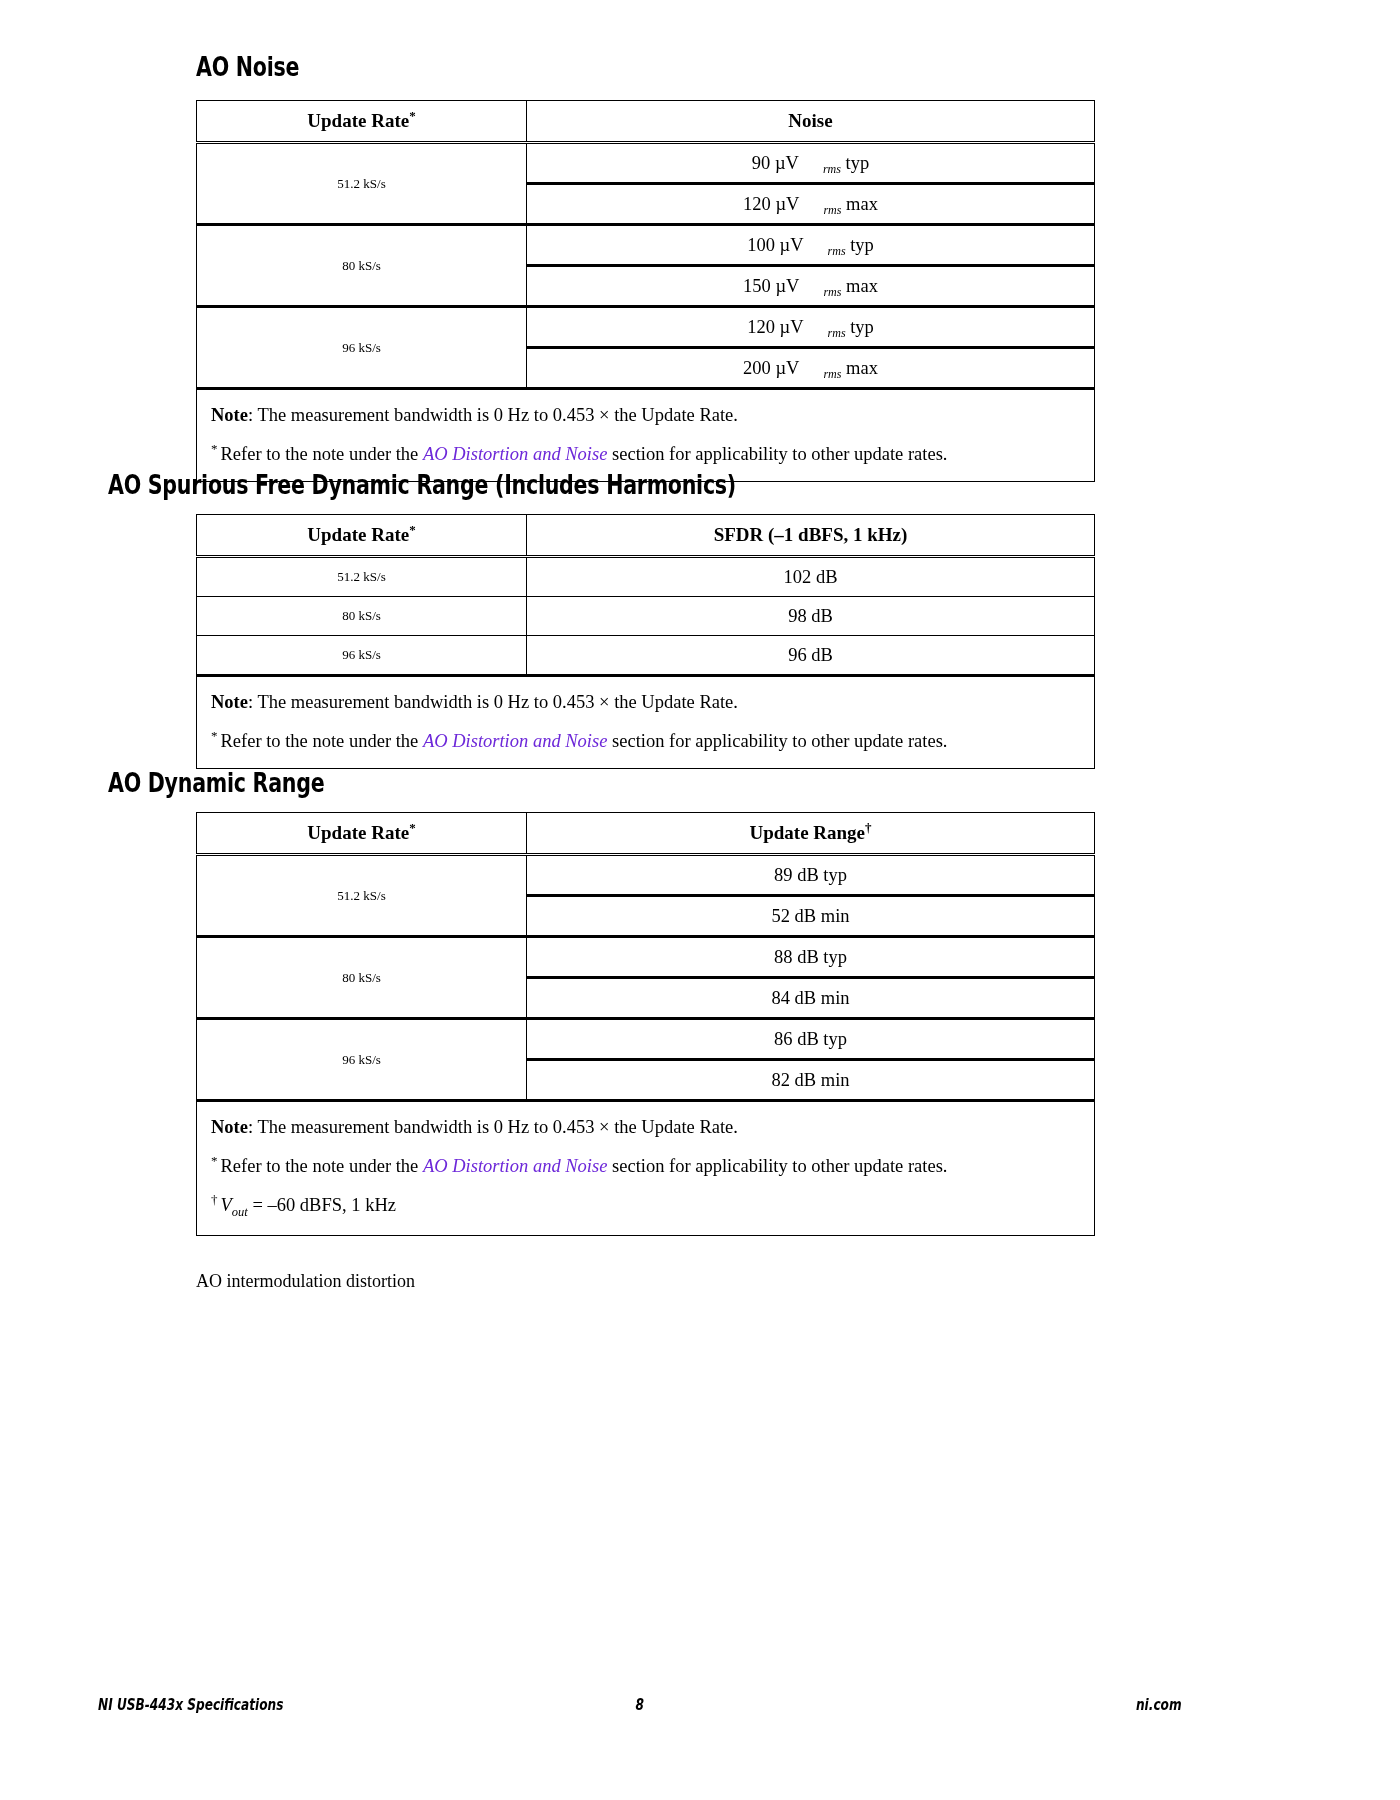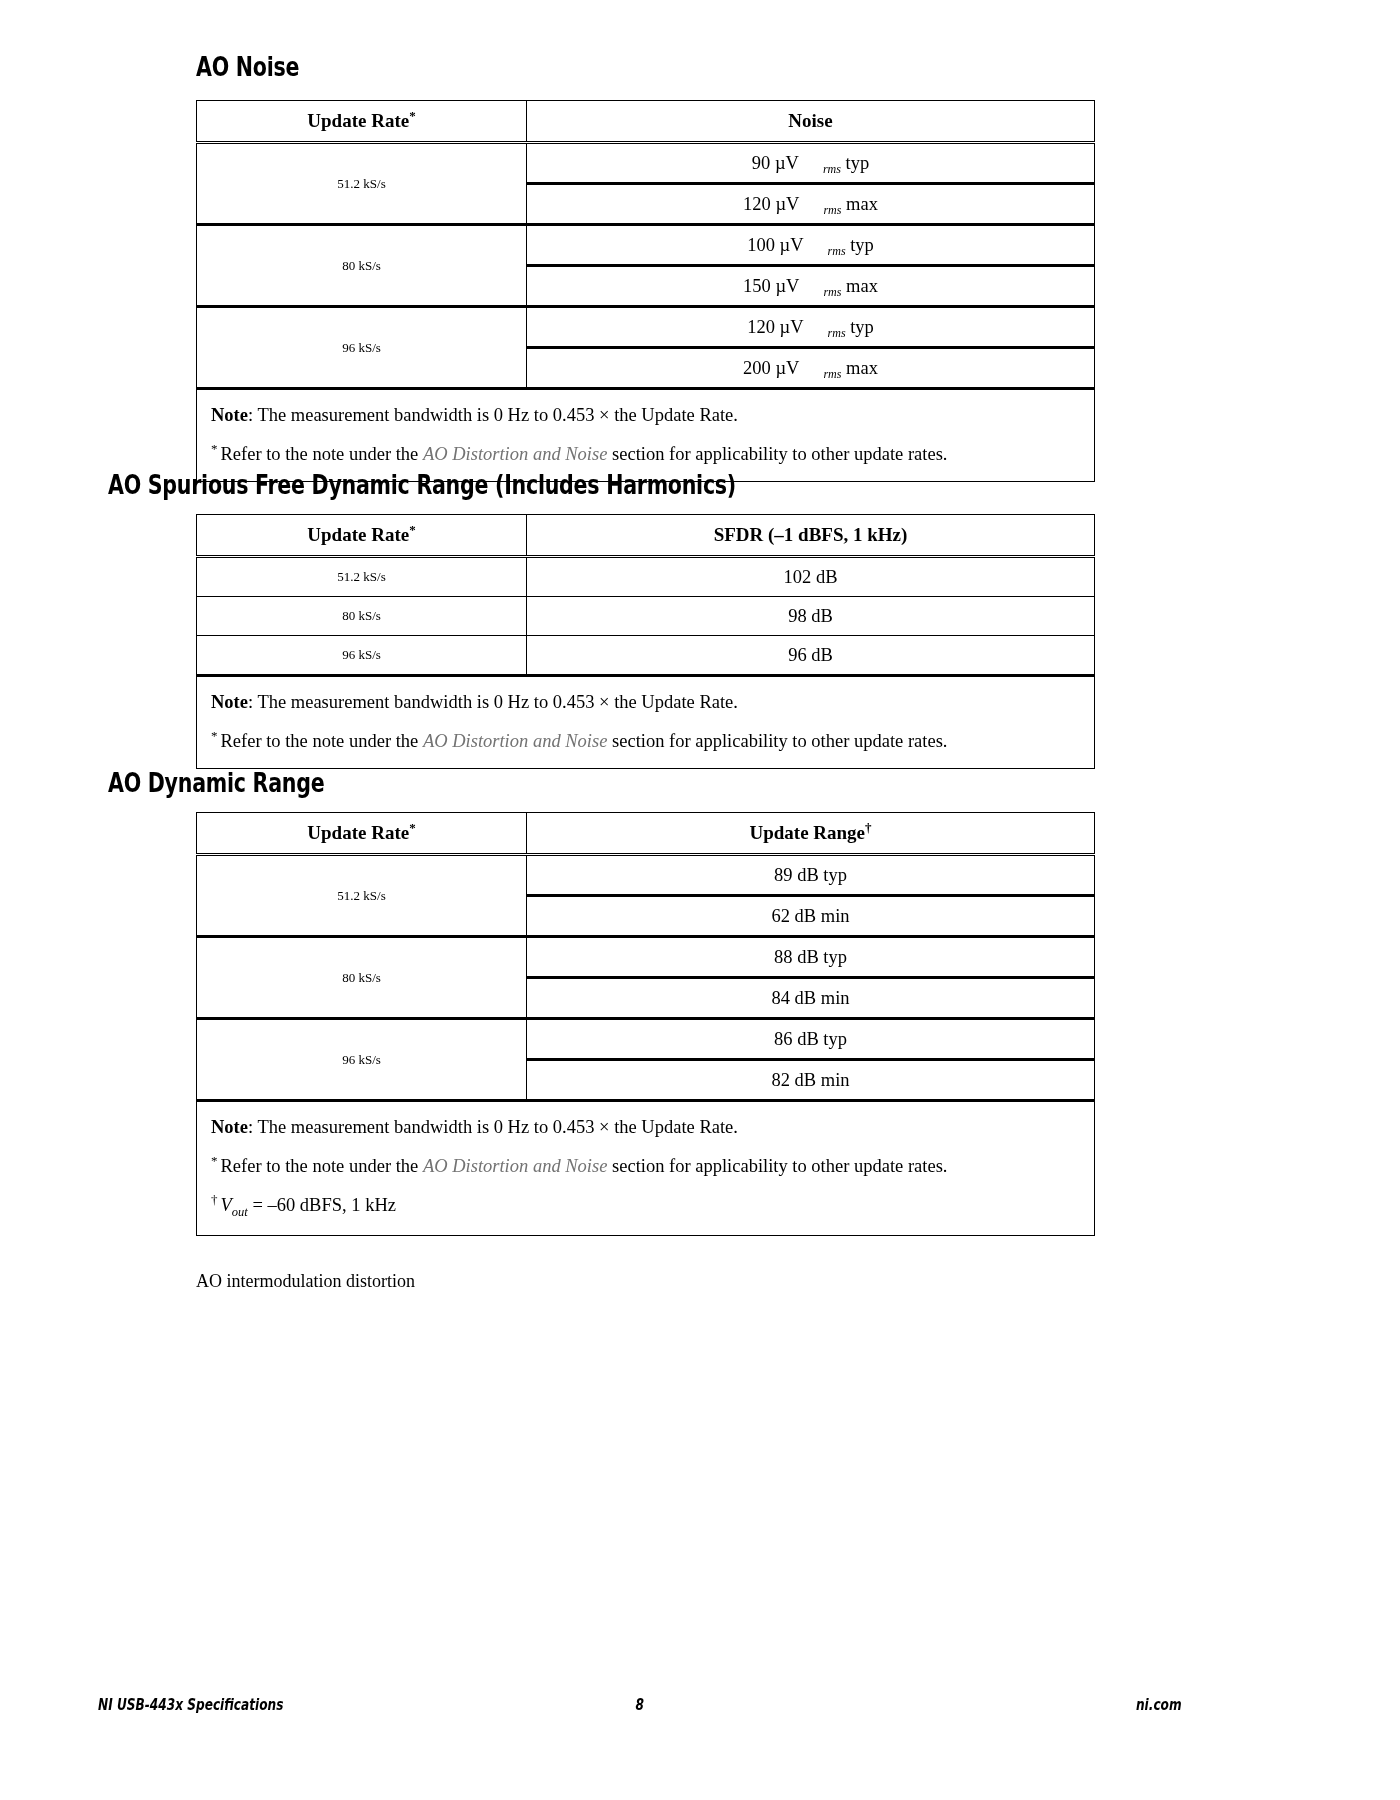--- a/index.html
+++ b/index.html
@@ -73,21 +73,21 @@
   }
   .note-line {
     font-size: 18.5px;
     line-height: 1.35;
     margin: 3px 0 14px 0;
     white-space: nowrap;
   }
   .note-line:last-child { margin-bottom: 2px; }
   .note-bold { font-weight: bold; }
   .xref {
-    color: #737373;
+    color: #6d28d9;
     font-style: italic;
   }
   .fn-mark {
     font-size: 13px;
     vertical-align: super;
     line-height: 0;
   }
   .fn-lead {
     font-size: 13px;
     vertical-align: super;
@@ -240,21 +240,21 @@
       <tr>
         <th class="hdr"><span>Update Rate</span><span class="fn-mark">*</span></th>
         <th class="hdr"><span>Update Range</span><span class="fn-mark">†</span></th>
       </tr>
 
       <tr>
         <td class="rate-cell thick-top" rowspan="2">51.2 kS/s</td>
         <td class="val-cell thick-top">89 dB typ</td>
       </tr>
       <tr>
-        <td class="val-cell thick-top">62 dB min</td>
+        <td class="val-cell thick-top">52 dB min</td>
       </tr>
 
       <tr>
         <td class="rate-cell thick-top" rowspan="2">80 kS/s</td>
         <td class="val-cell thick-top">88 dB typ</td>
       </tr>
       <tr>
         <td class="val-cell thick-top">84 dB min</td>
       </tr>
 

